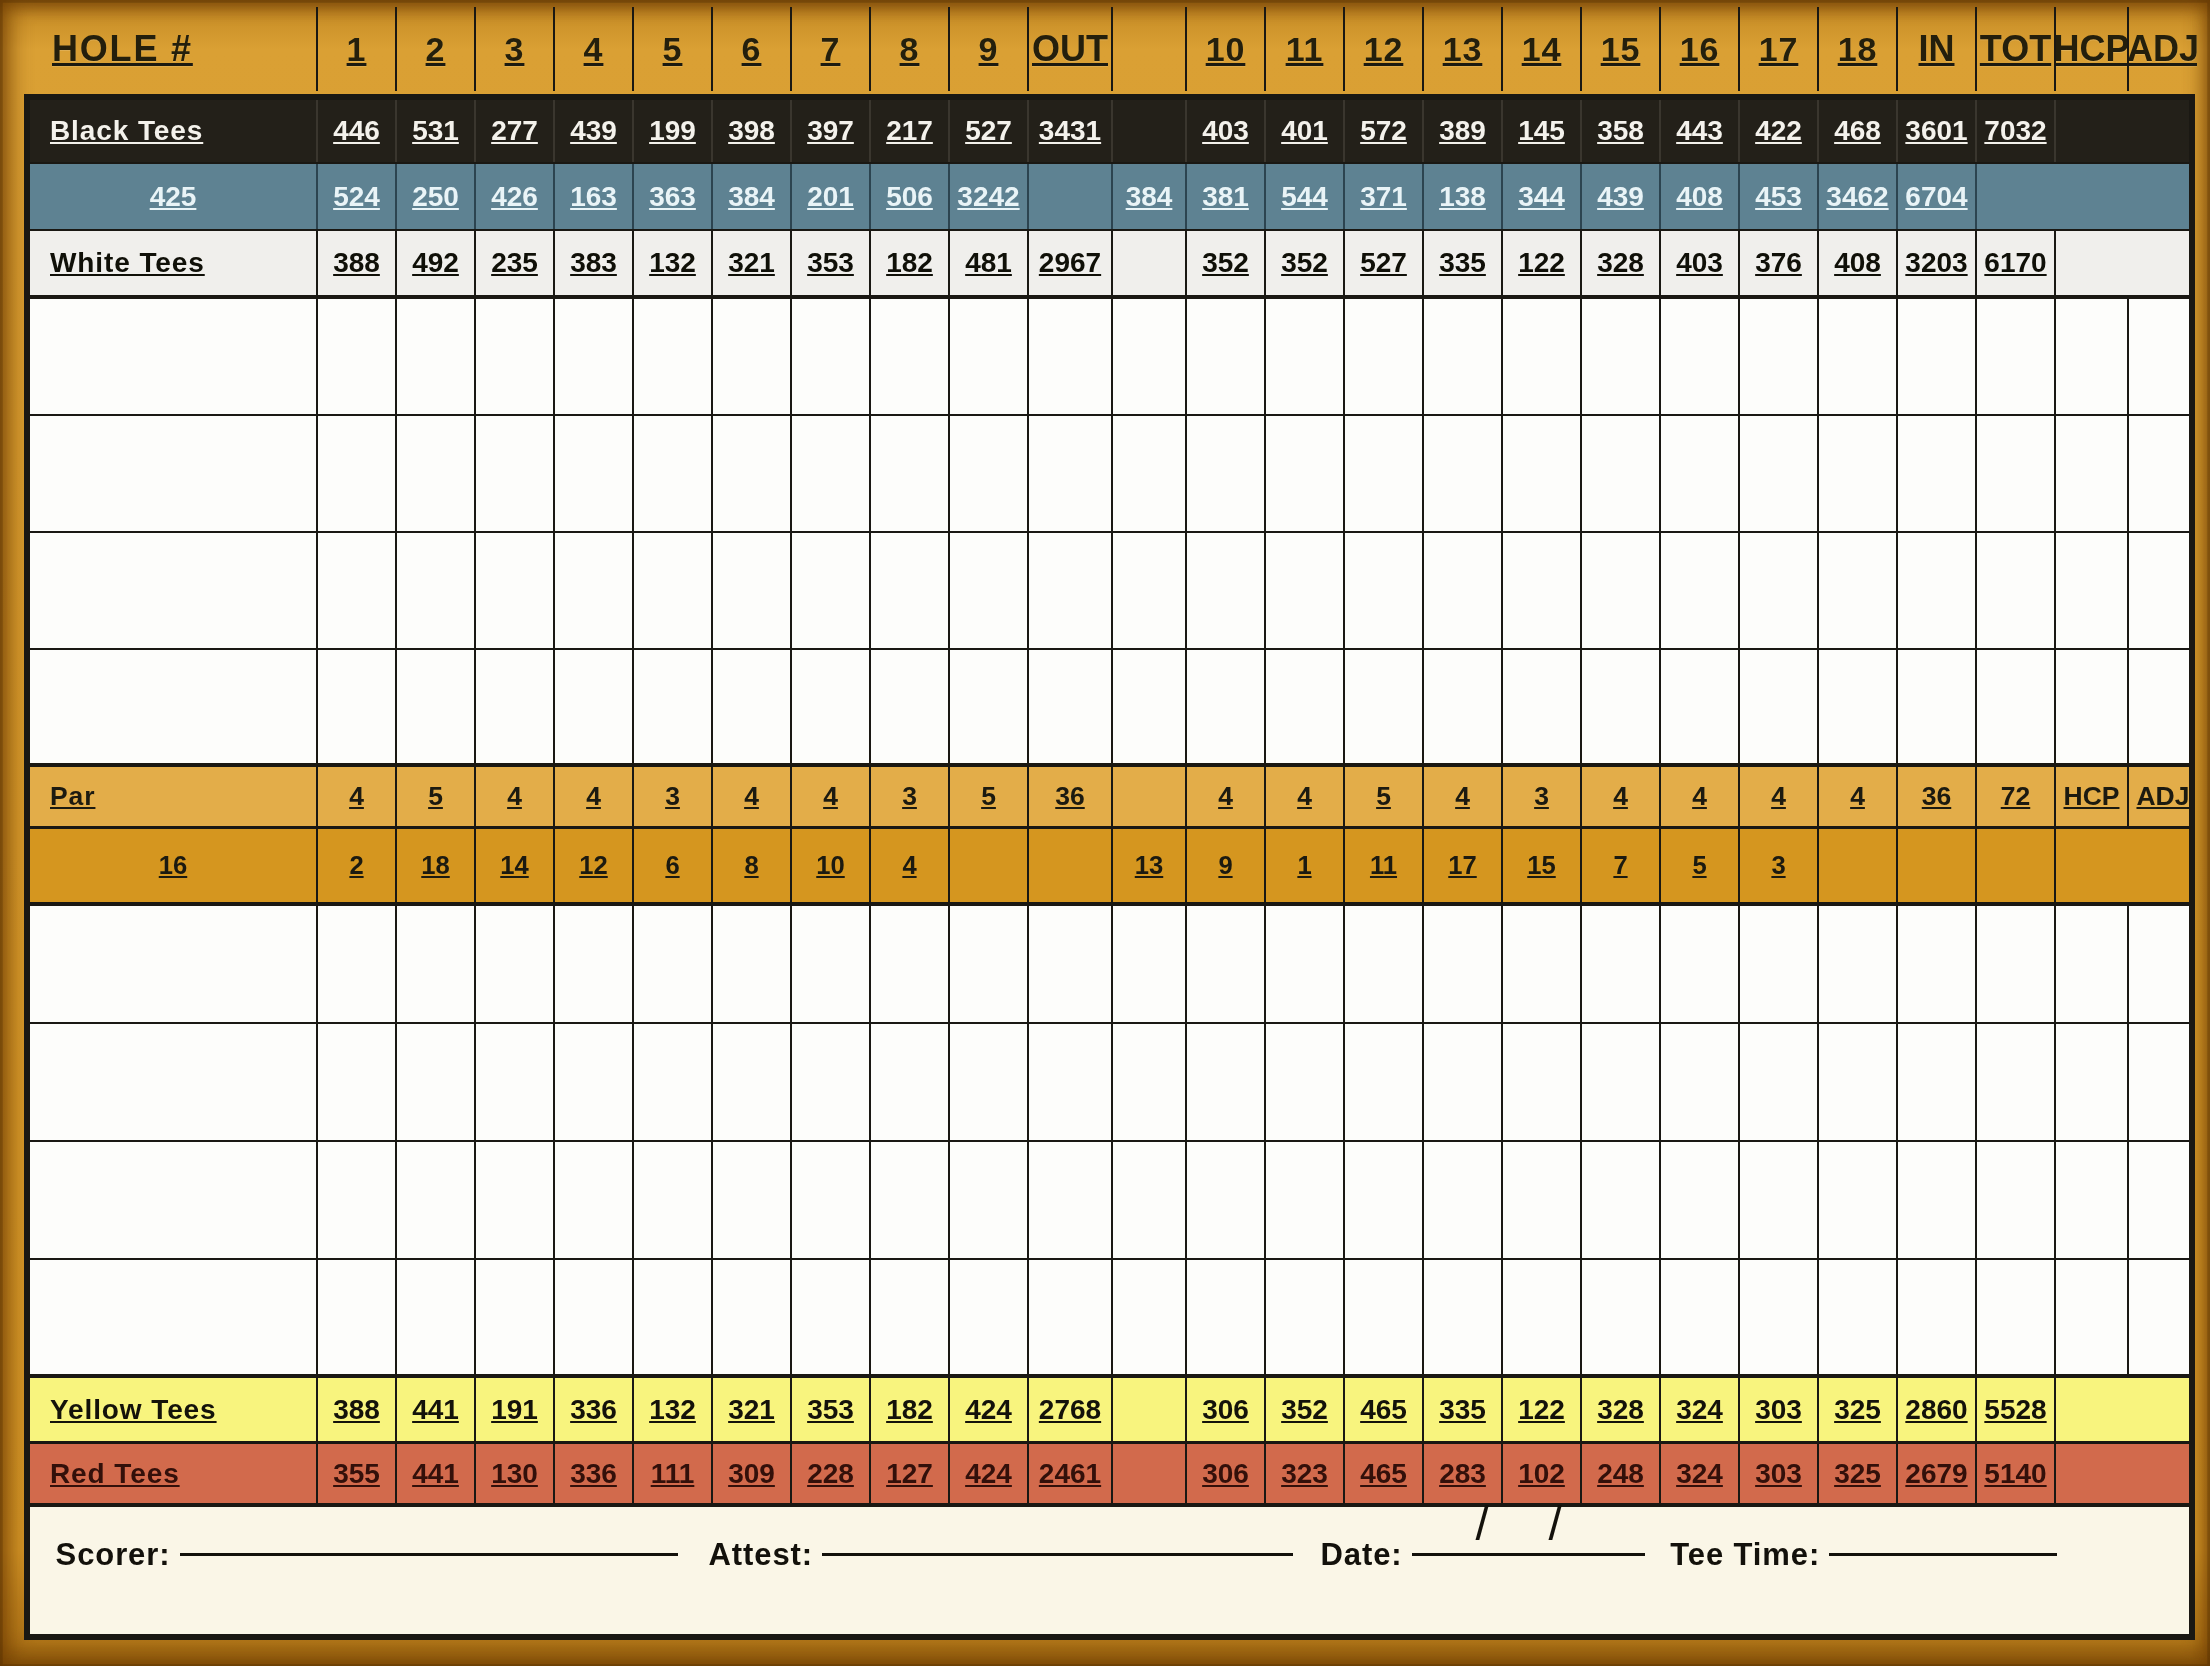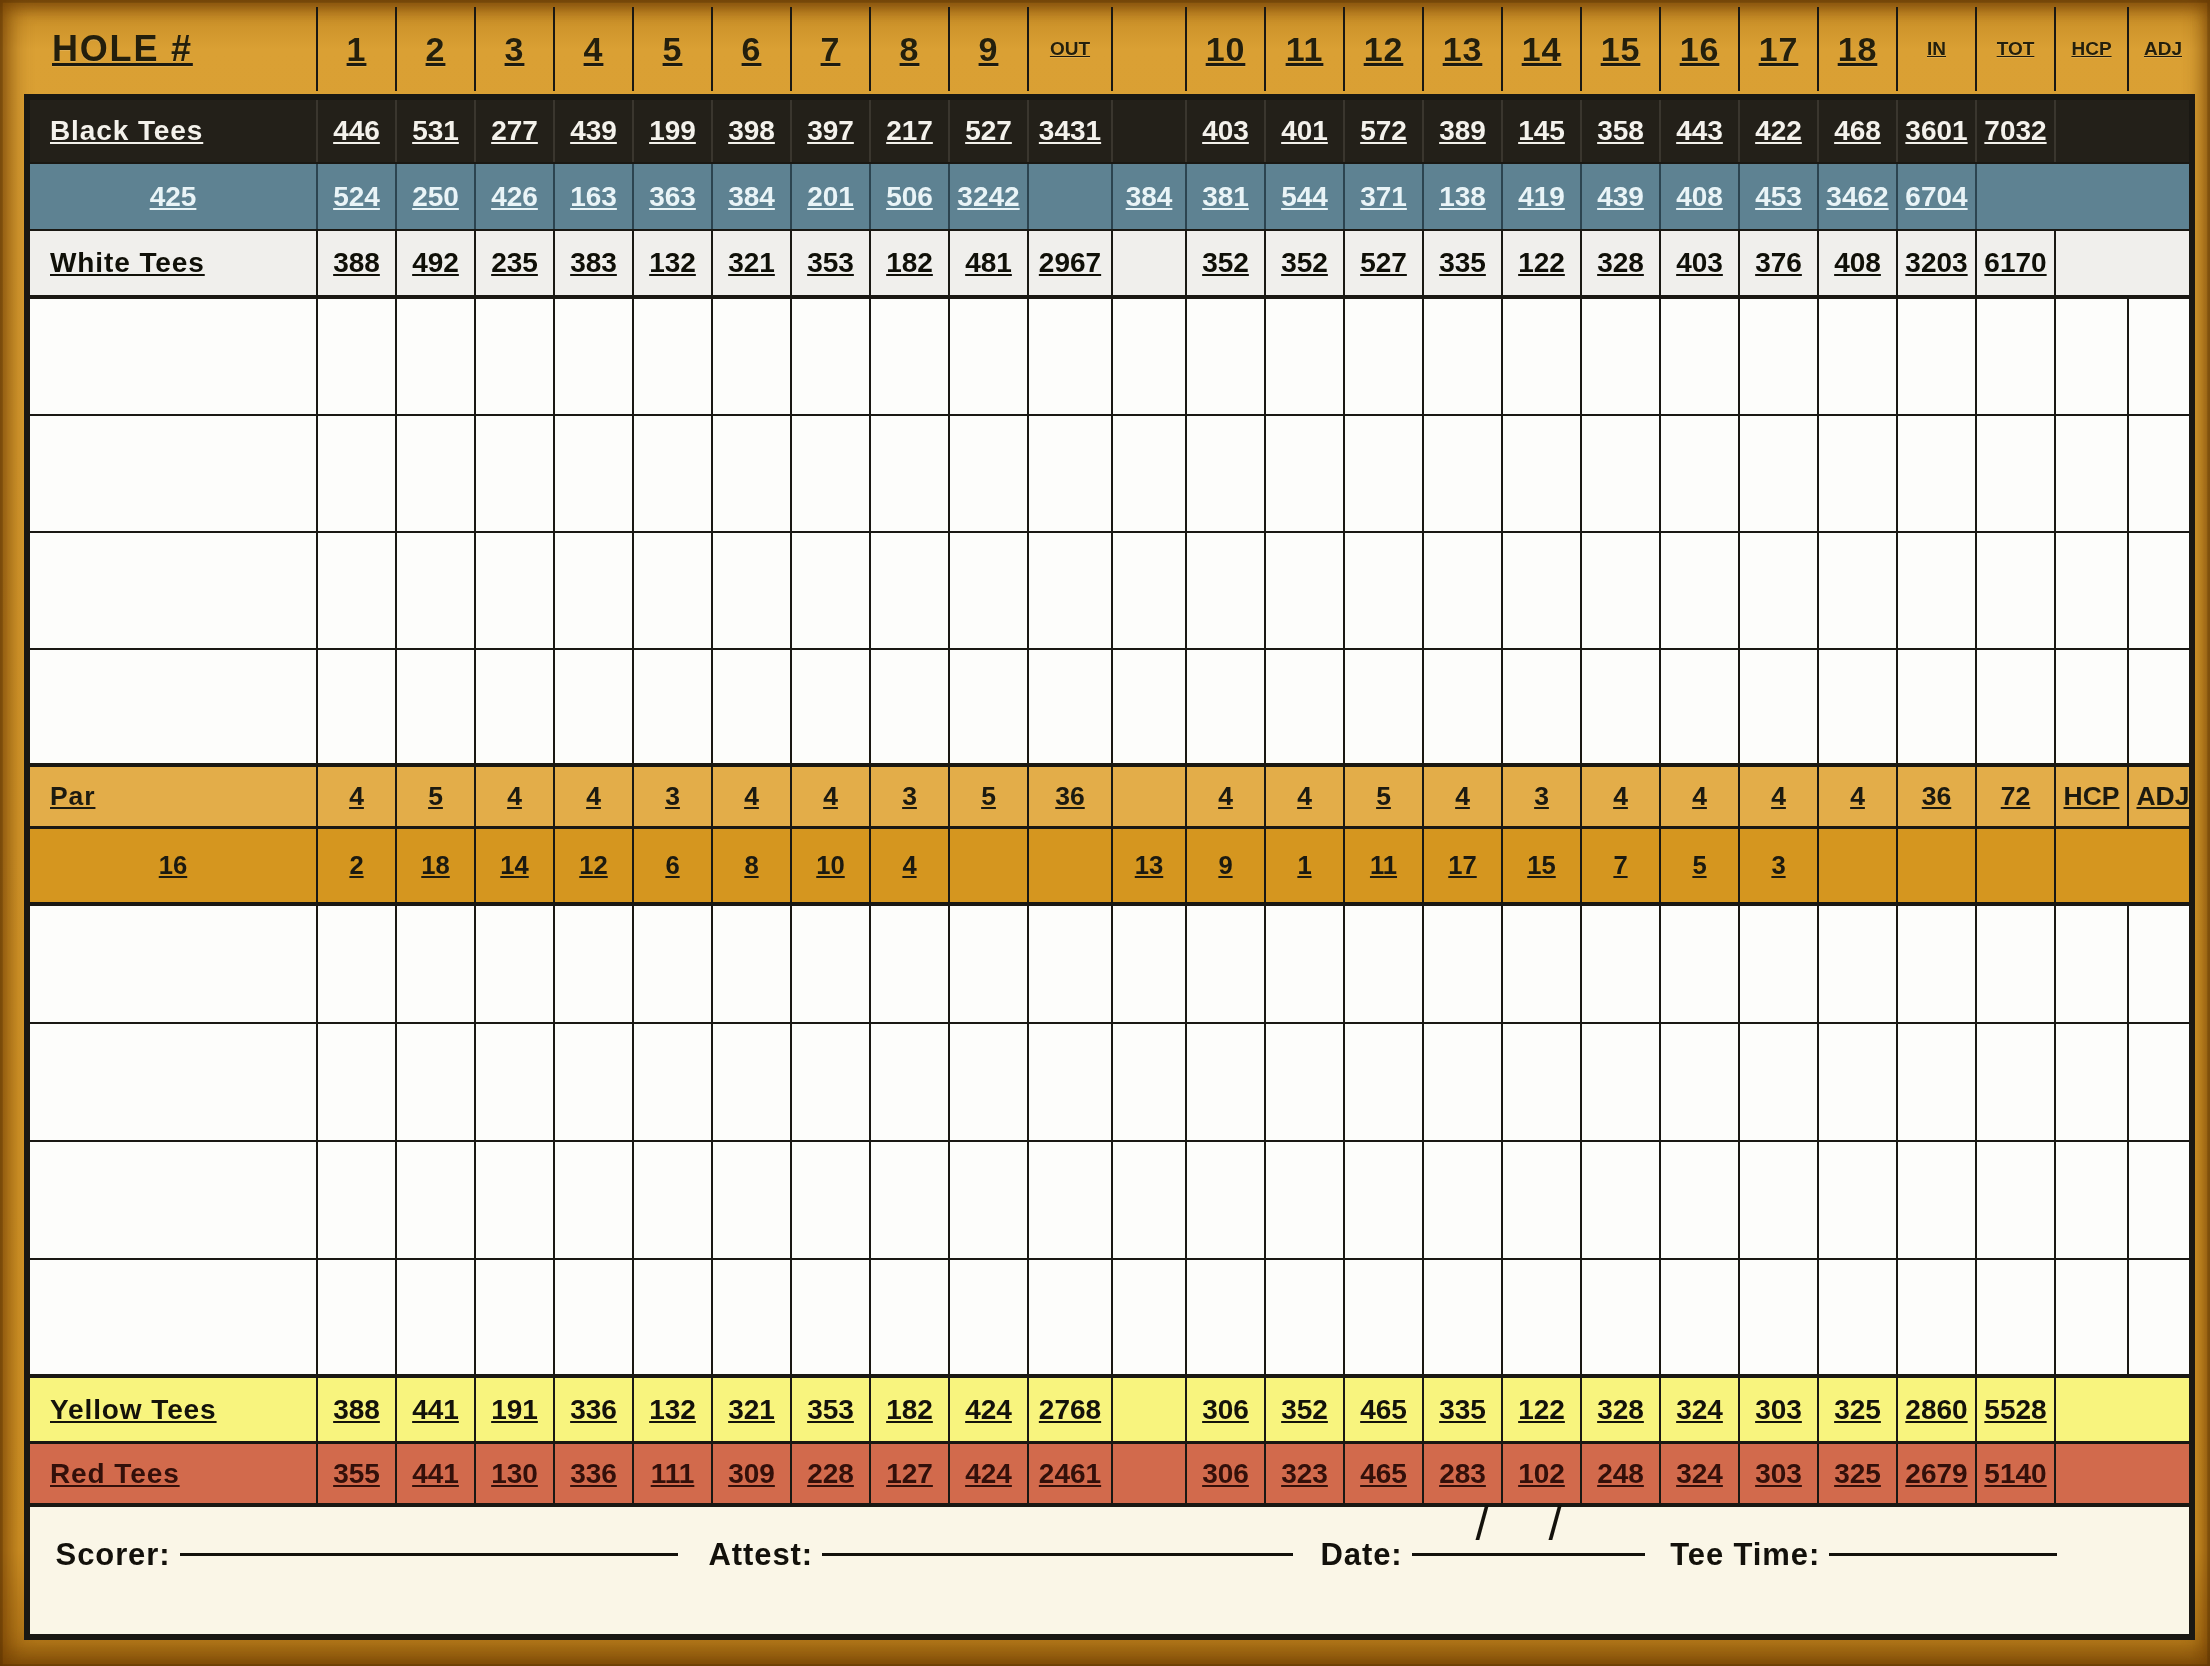--- a/index.html
+++ b/index.html
@@ -21,21 +21,21 @@
                inset -9.1px 0 18.3px rgba(110,60,0,.35),
                inset 0 9.1px 14.6px rgba(90,45,0,.45),
                inset 0 -14.6px 22px rgba(100,55,0,.5);
   }
   
   .cols{display:grid;grid-template-columns:288px repeat(9,79px) 84px 74px repeat(9,79px) 79px 79px 73px 68px;text-decoration:underline;}
   #header-grid{position:absolute;left:30px;top:7.3px;height:84px}
   #header-grid .cell{display:flex;align-items:center;justify-content:center;
     font-size:34px;letter-spacing:0.9px;color:#241F0C;text-shadow:0 0.9px 0 rgba(255,255,255,.15)}
   #header-grid .label{justify-content:flex-start;padding-left:22px;font-size:36px;letter-spacing:1.8px}
-  #header-grid .small{font-size:19px;letter-spacing:0}
+  #header-grid .small{font-size:36px;letter-spacing:0}
   
   #table-wrap{position:absolute;left:24px;top:94px;width:2171px;border:6.4px solid var(--line);background:var(--player-row)}
   .row{border-bottom:2.7px solid var(--line)}
   .row:last-child{border-bottom:none}
   .row.t4{border-bottom-width:3.7px}
   .row.t5{border-bottom-width:4.6px}
   .cell{display:flex;align-items:center;justify-content:center;border-right:2.7px solid var(--line);overflow:hidden;font-size:28px}
   .cell:last-child{border-right:none}
   .cell.label{justify-content:flex-start;padding-left:20px;letter-spacing:0.9px}
   .cell.spacer{border-right:2.7px solid var(--line)}
@@ -139,21 +139,21 @@
         <div class="cell">384</div>
         <div class="cell">201</div>
         <div class="cell">506</div>
         <div class="cell">3242</div>
         <div class="cell spacer"></div>
         <div class="cell">384</div>
         <div class="cell">381</div>
         <div class="cell">544</div>
         <div class="cell">371</div>
         <div class="cell">138</div>
-        <div class="cell">419</div>
+        <div class="cell">344</div>
         <div class="cell">439</div>
         <div class="cell">408</div>
         <div class="cell">453</div>
         <div class="cell">3462</div>
         <div class="cell">6704</div>
         <div class="cell" style="grid-column: span 2;"></div>
       </div>
       <div class="row cols row-white t5">
         <div class="cell label">White Tees</div>
         <div class="cell">388</div>

